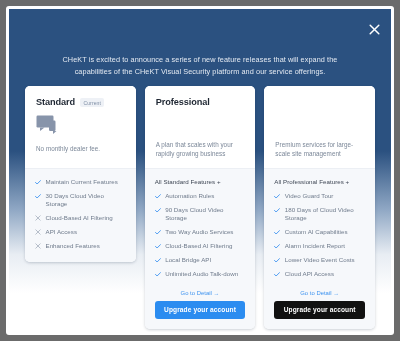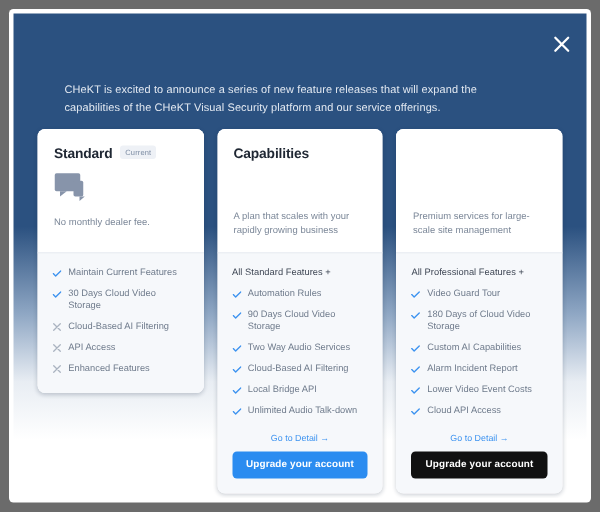--- a/index.html
+++ b/index.html
@@ -53,20 +53,21 @@
     justify-content: center;
   }
   #close-btn svg { display: block; }
 
   
   #announcement {
     position: absolute;
     left: 34px;
     top: 45px;
     width: 314px;
+    text-align: center;
     color: #e3e9f1;
     font-size: 7.3px;
     line-height: 11.5px;
     letter-spacing: 0.08px;
   }
 
   
   #cards {
     position: absolute;
     left: 16px;
@@ -88,21 +89,21 @@
 
   .card-top {
     background: #ffffff;
     padding: 11px 11px 0 11px;
     height: 82px;
     position: relative;
   }
 
   .card-title-row {
     display: flex;
-    align-items: flex-start;
+    align-items: flex-end;
     gap: 5px;
   }
 
   .card-title {
     font-size: 9.2px;
     font-weight: bold;
     color: #1f2733;
     letter-spacing: -0.1px;
   }
 
@@ -280,21 +281,21 @@
               </span>
               <span>Enhanced Features</span>
             </li>
           </ul>
         </div>
       </div>
 
       <div class="card">
         <div class="card-top">
           <div class="card-title-row">
-            <span class="card-title">Capabilities</span>
+            <span class="card-title">Professional</span>
           </div>
           <div class="card-sub sub-other">A plan that scales with your rapidly growing business</div>
         </div>
         <div class="card-body">
           <div class="body-head">All Standard Features +</div>
           <ul class="features">
             <li>
               <span class="mark">
                 <svg width="6" height="5" viewBox="0 0 6 5">
                     <path d="M0.5 2.4 L2.1 4 L5.5 0.6" stroke="#3d93f0" stroke-width="0.9" fill="none" stroke-linecap="round" stroke-linejoin="round"></path>

